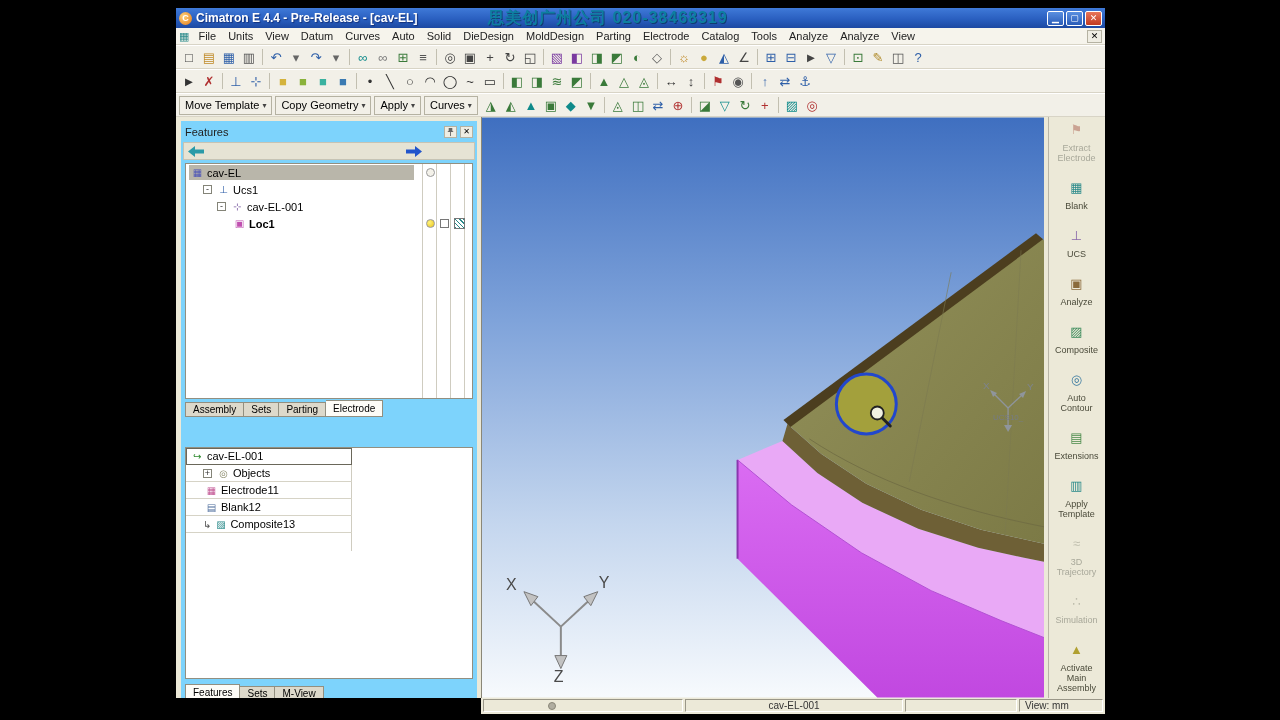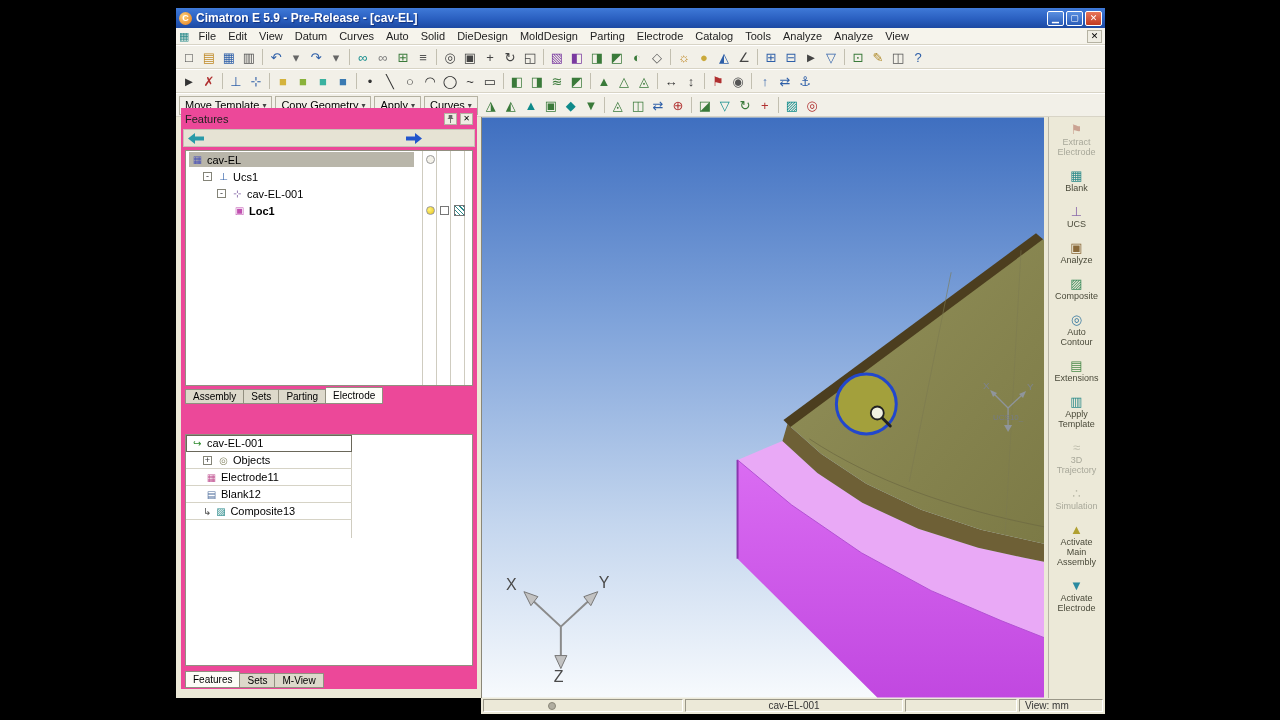--- a/index.html
+++ b/index.html
@@ -19,21 +19,21 @@
   .menus{display:flex}
   .menu-item{padding:1px 6px;white-space:nowrap}
   .mdi-close{margin-left:auto;width:15px;height:13px;font-size:9px;border:1px solid #b5b2a2;background:#efede3;display:flex;align-items:center;justify-content:center}
   
   .toolbar{height:24px;background:#f2f0e8;border-bottom:1px solid #d8d4c6;border-top:1px solid #fff;display:flex;align-items:center;padding:0 3px}
   .ticon{width:20px;height:19px;display:flex;align-items:center;justify-content:center;border:1px solid transparent;background:transparent;font-size:13px;padding:0;flex:none}
   .tsep{width:1px;height:16px;background:#c2bfb0;margin:0 3px;flex:none}
   .drop-btn{display:flex;align-items:center;font-size:11px;height:19px;padding:0 5px;border:1px solid #b5b2a2;background:#f2f0e8;margin-right:3px;white-space:nowrap;flex:none}
   .caret{font-size:8px;margin-left:3px;color:#444}
   
-  .left-panel{position:absolute;left:5px;top:100px;width:296px;height:581px;background:#ec4899}
+  .left-panel{position:absolute;left:5px;top:113px;width:296px;height:581px;background:#7dd3fc}
   .panel-header{position:absolute;left:2px;top:3px;right:2px;height:15px;display:flex;align-items:center;font-size:11px;color:#222;padding:0 2px}
   .ph-btns{margin-left:auto;display:flex;align-items:center;gap:3px}
   .ph-btn{width:13px;height:12px;border:1px solid #b5b2a2;background:#efede3;font-size:8px;display:flex;align-items:center;justify-content:center}
   .panel-toolbar{position:absolute;left:2px;top:21px;right:2px;height:18px;background:#e6e3d4;border:1px solid #c6c3b4}
   .nav-arrow{position:absolute;top:2px;border:none;background:transparent;padding:0}
   .tree-box{position:absolute;left:4px;right:4px;background:#fff;border:1px solid #928f80;overflow:hidden}
   #tree1{top:42px;height:236px}
   #tree2{top:326px;height:232px}
   .vline{position:absolute;top:0;bottom:0;border-left:1px solid #cfccc0}
   .trow{position:relative;height:17px;display:flex;align-items:center;font-size:11px;padding-right:58px}
@@ -55,53 +55,54 @@
   #bottomTabs{top:564px;height:16px}
   .tab{height:15px;padding:0 7px;font-size:10px;background:#ddd9cb;border:1px solid #928f80;border-left:none;display:flex;align-items:center;white-space:nowrap}
   .tab:first-child{border-left:1px solid #928f80}
   .tab.active{background:#fdfcf7;height:17px}
   
   .viewport{position:absolute;left:305px;top:109px;border-left:1px solid #8a8778}
   
   .right-panel{position:absolute;left:872px;top:109px;width:56px;height:581px;background:#ece9d8;border-left:1px solid #b8b5a6;display:flex;flex-direction:column;align-items:center;padding-top:6px;gap:12px;overflow:hidden}
   .rp-item{width:100%;text-align:center;cursor:default}
   .rp-icon{font-size:13px;line-height:14px}
-  .rp-label{font-size:9px;line-height:10px;color:#4a4a3a;width:52px;margin:0 auto}
+  .rp-label{font-size:9px;line-height:10px;color:#4a4a3a;width:52px;margin:6px auto}
   .rp-item.disabled .rp-label{color:#a8a89a}
   .rp-item.disabled .rp-icon{opacity:.55}
   
   .statusbar{position:absolute;left:305px;top:690px;width:624px;height:16px;background:#ece9d8;display:flex;gap:2px;padding:1px 2px;font-size:10px;color:#333}
   .sb-cell{border:1px solid;border-color:#9a9788 #fff #fff #9a9788;background:#ece9d8;display:flex;align-items:center;height:13px}
   .sb-left{width:200px;padding-left:64px}
   .sb-dot{width:8px;height:8px;border-radius:50%;background:#b0ada0;border:1px solid #8a8778}
   .sb-doc{width:218px;justify-content:center}
   .sb-fill{flex:1}
   .sb-units{width:84px;padding-left:5px}
   .bottom-black{position:absolute;left:0;top:690px;width:305px;height:16px;background:#000}
 </style>
 </head>
 <body>
 
 <div id="app">
 
   <div class="titlebar">
     <span class="app-icon">C</span>
-    <span class="title-text">Cimatron E 5.9 - Pre-Release - [cav-EL]</span>
+    <span class="title-text">Cimatron E 4.4 - Pre-Release - [cav-EL]</span>
+    <span class="overlay-text">思美创广州公司 020-38468319</span>
     <span class="win-buttons">
       <button class="wbtn">▁</button>
       <button class="wbtn">▢</button>
       <button class="wbtn close">✕</button>
     </span>
   </div>
 
   <div class="menubar">
     <span class="mdi-icon">▦</span>
     <nav class="menus" id="menu-items">
         <span class="menu-item">File</span>
-        <span class="menu-item">Edit</span>
+        <span class="menu-item">Units</span>
         <span class="menu-item">View</span>
         <span class="menu-item">Datum</span>
         <span class="menu-item">Curves</span>
         <span class="menu-item">Auto</span>
         <span class="menu-item">Solid</span>
         <span class="menu-item">DieDesign</span>
         <span class="menu-item">MoldDesign</span>
         <span class="menu-item">Parting</span>
         <span class="menu-item">Electrode</span>
         <span class="menu-item">Catalog</span>

